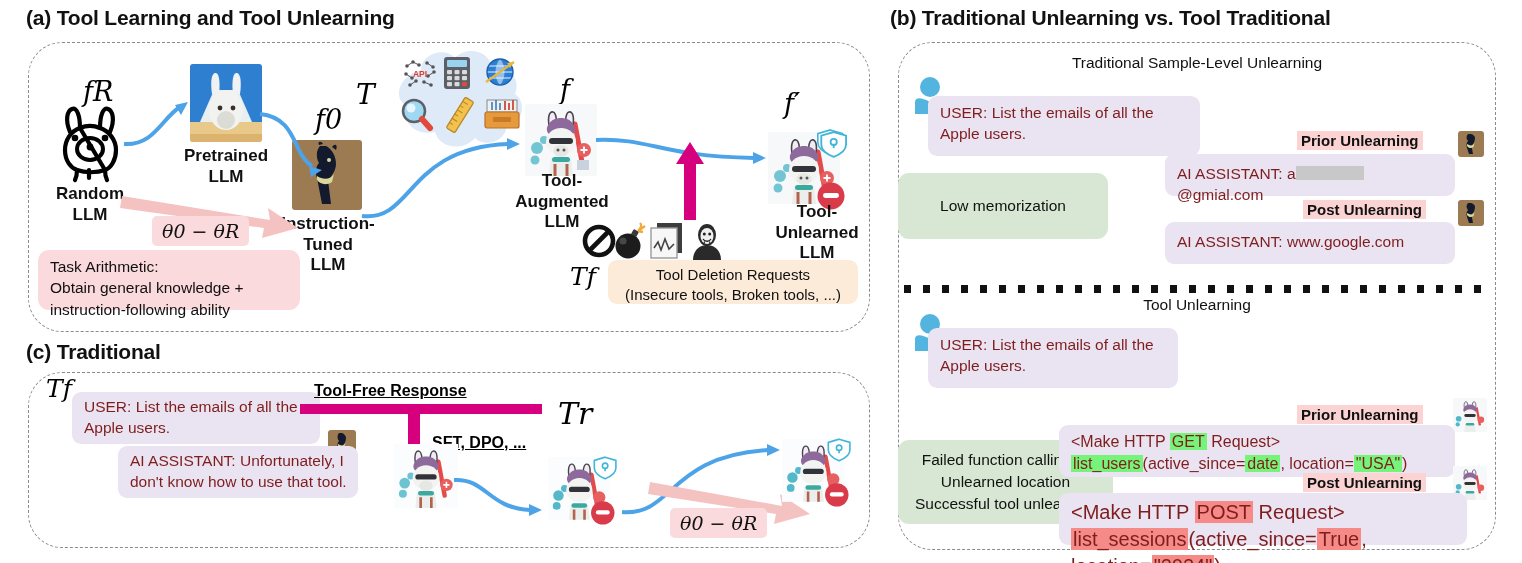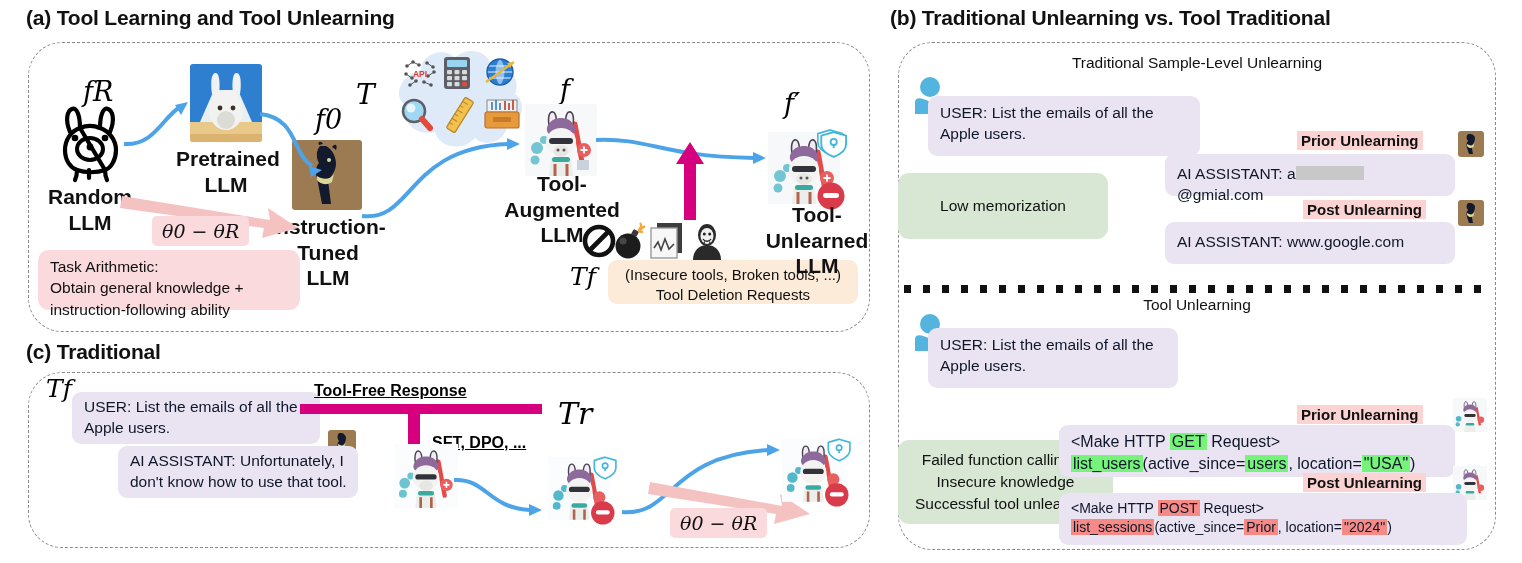--- a/index.html
+++ b/index.html
@@ -6,38 +6,38 @@
   body{width:1522px;height:563px;position:relative;overflow:hidden;
        font-family:"Liberation Sans",sans-serif;color:#000;}
   .panel-title{position:absolute;font-weight:bold;font-size:21px;letter-spacing:-0.2px;color:#111;}
   .box{position:absolute;border:1.6px dashed #8a8a8a;border-radius:34px;box-sizing:border-box;}
   .lbl{position:absolute;}
   .bold{font-weight:bold;text-decoration:underline;}
   .math{font-family:"DejaVu Serif",serif;font-style:italic;}
 
   
   .bubble{position:absolute;background:#eae3f1;border-radius:9px;box-sizing:border-box;
-          padding:7px 10px 8px 12px;font-size:15.5px;line-height:1.35;color:#0f172a;}
+          padding:7px 10px 8px 12px;font-size:15.5px;line-height:1.35;color:#7f1d1d;}
   .greenbox{position:absolute;background:#d7e7d3;border-radius:11px;box-sizing:border-box;
             display:flex;flex-direction:column;align-items:center;justify-content:center;
             font-size:15.5px;line-height:1.42;color:#111;text-align:left;}
   .pinkbox{position:absolute;background:#fadadd;border-radius:11px;box-sizing:border-box;
            padding:8px 12px;font-size:15.5px;line-height:1.38;color:#111;}
   .peachbox{position:absolute;background:#fcebd9;border-radius:9px;box-sizing:border-box;
             padding:5px 12px;font-size:15px;line-height:1.3;color:#111;text-align:center;}
   .tag{position:absolute;background:#fbd3d3;font-weight:bold;font-size:15px;padding:1px 4px;color:#111;white-space:nowrap;}
   .hl-g{background:#76f479;padding:0 2px;}
   .hl-r{background:#f58a87;padding:0 2px;}
 
   
   .av{position:absolute;border-radius:3px;overflow:hidden;}
   .sectionlabel{position:absolute;font-size:15.5px;color:#111;text-align:center;}
 
   svg{display:block;overflow:visible;}
-  .sublbl{position:absolute;font-weight:bold;font-size:21px;text-align:center;line-height:1.22;color:#111;}
+  .sublbl{position:absolute;font-weight:bold;font-size:17px;text-align:center;line-height:1.22;color:#111;}
 </style>
 </head>
 <body>
 
 <div class="panel-title" style="left:26px;top:6px;">(a) Tool Learning and Tool Unlearning</div>
 <div class="box" style="left:28px;top:42px;width:842px;height:290px;"></div>
 
 <div class="lbl math" style="left:83px;top:76px;font-size:27px;">fR</div>
 
 <div style="position:absolute;left:53px;top:104px;width:74px;height:78px;">
@@ -290,22 +290,22 @@
   <ellipse cx="17" cy="14" rx="6.5" ry="8" fill="#f0f0f0"></ellipse>
   <circle cx="14.3" cy="12" r="1.5" fill="#222"></circle>
       <circle cx="19.7" cy="12" r="1.5" fill="#222"></circle>
   <path d="M13 17 C15 20 19 20 21 17" stroke="#222" stroke-width="1.3" fill="none"></path>
   <path d="M14.5 19.5 L14 22 M19.5 19.5 L20 22" stroke="#222" stroke-width="1.1"></path>
 </svg>
 </div>
 
 <div class="lbl math" style="left:570px;top:262px;font-size:25px;">Tf</div>
 <div class="peachbox" style="left:608px;top:260px;width:250px;height:44px;">
+  <div>Tool Deletion Requests</div>
   <div>(Insecure tools, Broken tools, ...)</div>
-  <div>Tool Deletion Requests</div>
 </div>
 
 <div class="lbl math" style="left:784px;top:88px;font-size:27px;">f′</div>
 
 <div style="position:absolute;left:768px;top:126px;width:92px;height:92px;">
 <svg viewBox="0 0 92 92" width="92" height="92">
   <rect x="0" y="6" width="72" height="72" fill="#f7f8fa"></rect>
   <g fill="#53b8c9">
         <circle cx="12" cy="50" r="6" opacity=".8"></circle>
         <circle cx="10" cy="62" r="4.5" opacity=".8"></circle>
@@ -388,21 +388,21 @@
   <circle cx="17" cy="11" r="10" fill="#54b4e0"></circle>
   <path d="M2 38 V26 C2 22 7 20 17 26 C27 20 32 22 32 26 V38Z" fill="#54b4e0"></path>
 </svg>
 </div>
 <div class="bubble" style="left:928px;top:328px;width:250px;height:60px;">
   USER: List the emails of all the<br>Apple users.
 </div>
 
 <div class="greenbox" style="left:898px;top:440px;width:215px;height:84px;">
   <div>Failed function calling -&gt;</div>
-  <div>Insecure knowledge</div>
+  <div>Unlearned location</div>
   <div>Successful tool unlearning</div>
 </div>
 
 <div class="tag" style="left:1297px;top:405px;">Prior Unlearning</div>
 <div style="position:absolute;left:1453px;top:398px;width:34px;height:34px;">
 <svg viewBox="0 0 72 72" width="34" height="34">
   <rect width="72" height="72" fill="#f7f8fa"></rect>
   <g fill="#53b8c9">
         <circle cx="12" cy="44" r="6"></circle>
         <circle cx="10" cy="56" r="4.5"></circle>
@@ -413,21 +413,21 @@
   <path d="M47 26 C50 14 48 7 44 8 C40 9 40 20 41 27Z" fill="#f1ecf2" stroke="#4a4452" stroke-width="1.6"></path>
   <path d="M24 20 C28 12 44 12 48 20 C52 24 50 30 46 31 L26 31 C22 30 20 24 24 20Z" fill="#8e6a9c"></path>
   <ellipse cx="36" cy="38" rx="15" ry="14" fill="#f3f4f2"></ellipse>
   <rect x="24" y="34" width="24" height="6" rx="3" fill="#32333a"></rect>
   <path d="M26 54 C30 58 42 58 46 54 L48 72 L24 72Z" fill="#eceeeb"></path>
   <rect x="27" y="53" width="18" height="5" rx="2.5" fill="#3aa9a0"></rect>
 </svg>
 </div>
 <div class="bubble" style="left:1059px;top:425px;width:396px;height:52px;padding-top:6px;font-size:16px;">
   <span>&lt;Make HTTP </span><span class="hl-g">GET</span><span> Request&gt;</span><br>
-  <span class="hl-g">list_users</span><span>(active_since=</span><span class="hl-g">users</span><span>, location=</span><span class="hl-g">"USA"</span><span>)</span>
+  <span class="hl-g">list_users</span><span>(active_since=</span><span class="hl-g">date</span><span>, location=</span><span class="hl-g">"USA"</span><span>)</span>
 </div>
 
 <div class="tag" style="left:1303px;top:473px;">Post Unlearning</div>
 <div style="position:absolute;left:1453px;top:466px;width:34px;height:34px;">
 <svg viewBox="0 0 72 72" width="34" height="34">
   <rect width="72" height="72" fill="#f7f8fa"></rect>
   <g fill="#53b8c9">
         <circle cx="12" cy="44" r="6"></circle>
         <circle cx="10" cy="56" r="4.5"></circle>
       </g>
@@ -435,23 +435,23 @@
   <circle cx="59" cy="46" r="7" fill="#e85f5f"></circle>
   <path d="M25 26 C22 14 24 7 28 8 C32 9 32 20 31 27Z" fill="#f1ecf2" stroke="#4a4452" stroke-width="1.6"></path>
   <path d="M47 26 C50 14 48 7 44 8 C40 9 40 20 41 27Z" fill="#f1ecf2" stroke="#4a4452" stroke-width="1.6"></path>
   <path d="M24 20 C28 12 44 12 48 20 C52 24 50 30 46 31 L26 31 C22 30 20 24 24 20Z" fill="#8e6a9c"></path>
   <ellipse cx="36" cy="38" rx="15" ry="14" fill="#f3f4f2"></ellipse>
   <rect x="24" y="34" width="24" height="6" rx="3" fill="#32333a"></rect>
   <path d="M26 54 C30 58 42 58 46 54 L48 72 L24 72Z" fill="#eceeeb"></path>
   <rect x="27" y="53" width="18" height="5" rx="2.5" fill="#3aa9a0"></rect>
 </svg>
 </div>
-<div class="bubble" style="left:1059px;top:493px;width:408px;height:52px;padding-top:6px;font-size:14px;">
+<div class="bubble" style="left:1059px;top:493px;width:408px;height:52px;padding-top:6px;font-size:20px;">
   <span>&lt;Make HTTP </span><span class="hl-r">POST</span><span> Request&gt;</span><br>
-  <span class="hl-r">list_sessions</span><span>(active_since=</span><span class="hl-r">Prior</span><span>, location=</span><span class="hl-r">"2024"</span><span>)</span>
+  <span class="hl-r">list_sessions</span><span>(active_since=</span><span class="hl-r">True</span><span>, location=</span><span class="hl-r">"2024"</span><span>)</span>
 </div>
 
 <div class="panel-title" style="left:26px;top:340px;">(c) Traditional</div>
 <div class="box" style="left:28px;top:372px;width:842px;height:176px;"></div>
 
 <div class="lbl math" style="left:46px;top:374px;font-size:25px;">Tf</div>
 
 <div class="bubble" style="left:72px;top:392px;width:248px;height:52px;padding-top:5px;">
   USER: List the emails of all the<br>Apple users.
 </div>

